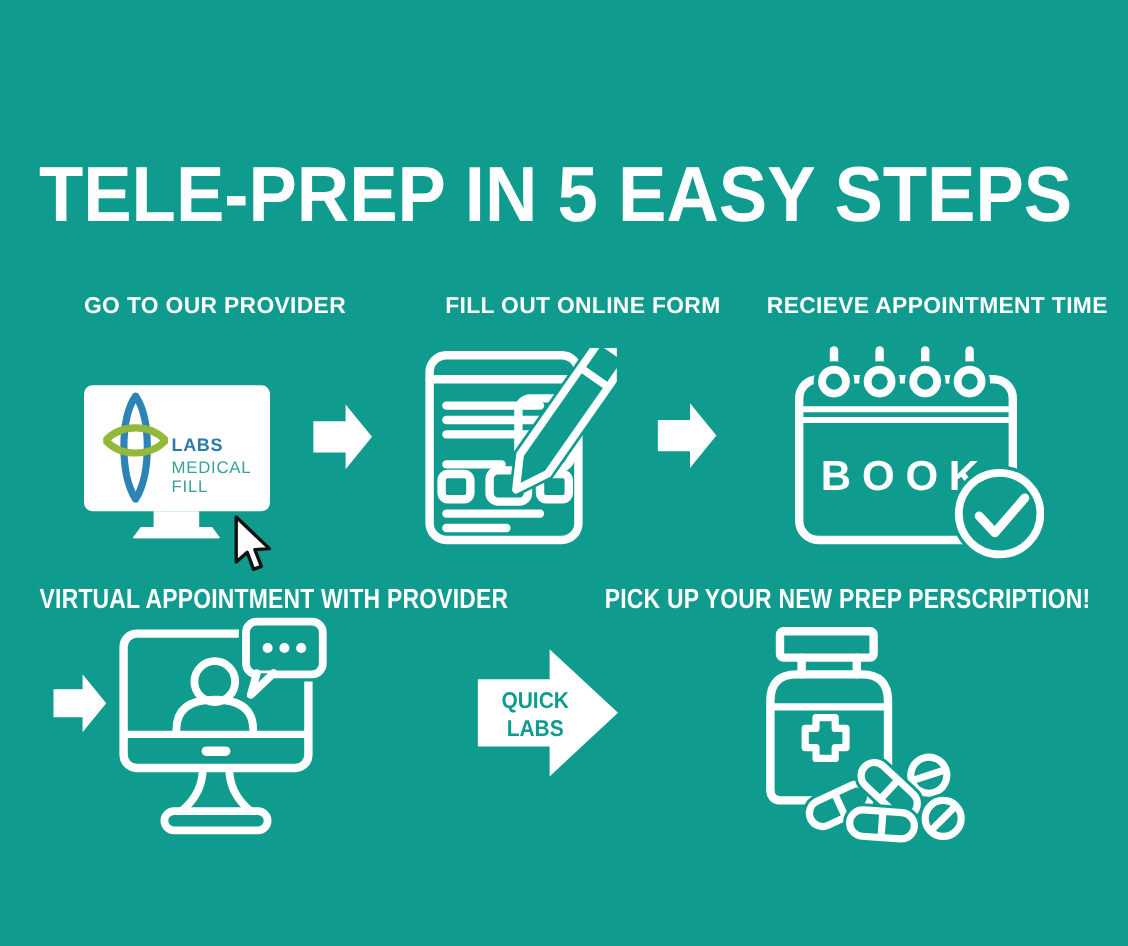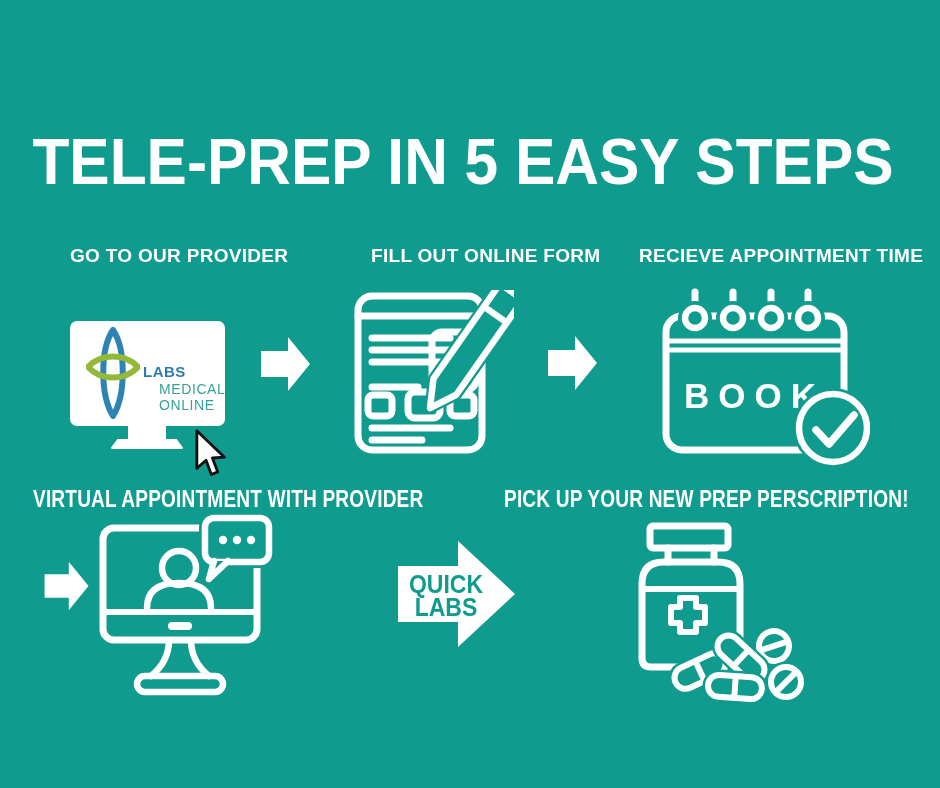--- a/index.html
+++ b/index.html
@@ -27,25 +27,25 @@
     background:var(--fg);border-radius:7px;
   }
   .monitor-neck{position:absolute;left:128px;top:426px;width:38px;height:15px;background:var(--fg);}
   .monitor-base{
     position:absolute;left:110px;top:439px;width:74px;height:10px;background:var(--fg);
     clip-path:polygon(0% 100%,10% 0%,90% 0%,100% 100%);border-radius:3px;
   }
   .logo-mark{position:absolute;left:16px;top:6px;}
   .logo-text{position:absolute;left:73px;top:43px;line-height:1;}
   .logo-amity{font-size:15px;font-weight:700;color:#2b7cab;letter-spacing:0.5px;display:block;}
-  .logo-sub{font-size:14px;font-weight:400;color:#38a29a;letter-spacing:0.6px;display:block;margin-top:2.5px;margin-left:16px;}
+  .logo-sub{font-size:14px;font-weight:400;color:#38a29a;letter-spacing:0.6px;display:block;margin-top:2.5px;}
   .abs{position:absolute;}
   .ql-text{
     position:absolute;left:404px;top:573px;width:84px;text-align:center;
-    color:var(--bg);font-size:25px;font-weight:700;line-height:23px;
+    color:var(--bg);font-size:19px;font-weight:700;line-height:23px;
   }
   .ql-text span{display:block;transform:scaleX(0.92);}
 </style>
 </head>
 <body>
 
 <div class="canvas">
 
   <h1 class="title"><span>TELE-PREP IN 5 EASY STEPS</span></h1>
 
@@ -56,21 +56,21 @@
   <div class="monitor-screen">
     <svg class="logo-mark" width="54" height="92" viewBox="0 0 54 92">
       <g fill="none" stroke-linejoin="round">
         <path d="M27,3 C40,22 40,68 27,89 C14,68 14,22 27,3 Z" stroke="#2d83b5" stroke-width="6"></path>
         <path d="M2,40 C15,26 39,26 52,40 C39,54 15,54 2,40 Z" stroke="#93b83a" stroke-width="6"></path>
       </g>
     </svg>
     <div class="logo-text">
       <span class="logo-amity">LABS</span>
       <span class="logo-sub">MEDICAL</span>
-      <span class="logo-sub">ONLINE</span>
+      <span class="logo-sub">FILL</span>
     </div>
   </div>
   <div class="monitor-neck"></div>
   <div class="monitor-base"></div>
 
   <svg class="abs" style="left:194px;top:429px" width="34" height="49" viewBox="0 0 24 34">
     <path d="M2,1 L2,27.5 L8.5,21.8 L12.2,31.8 L16.8,30 L13,20.2 L21.5,19.6 Z" fill="#ffffff" stroke="#111111" stroke-width="2" stroke-linejoin="round"></path>
   </svg>
 
   <svg class="abs" style="left:261px;top:335px" width="50" height="58" viewBox="0 0 50 58">

